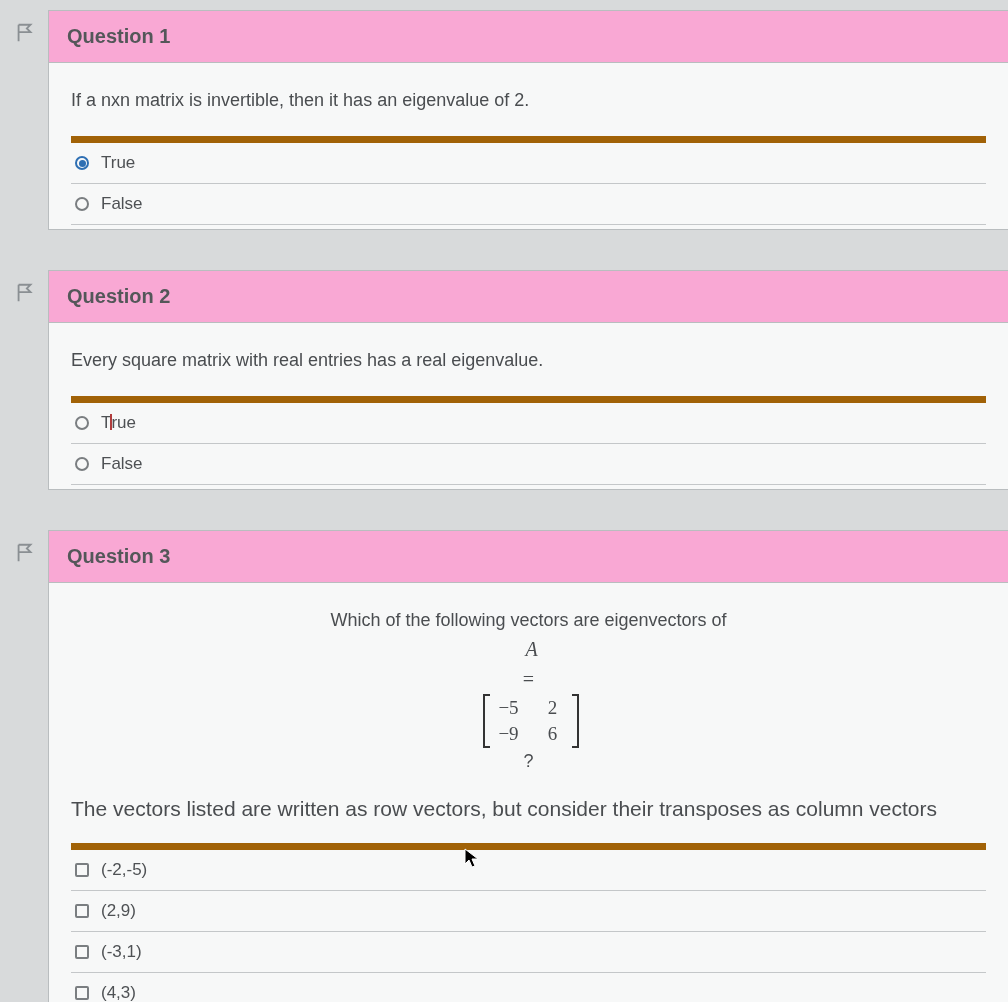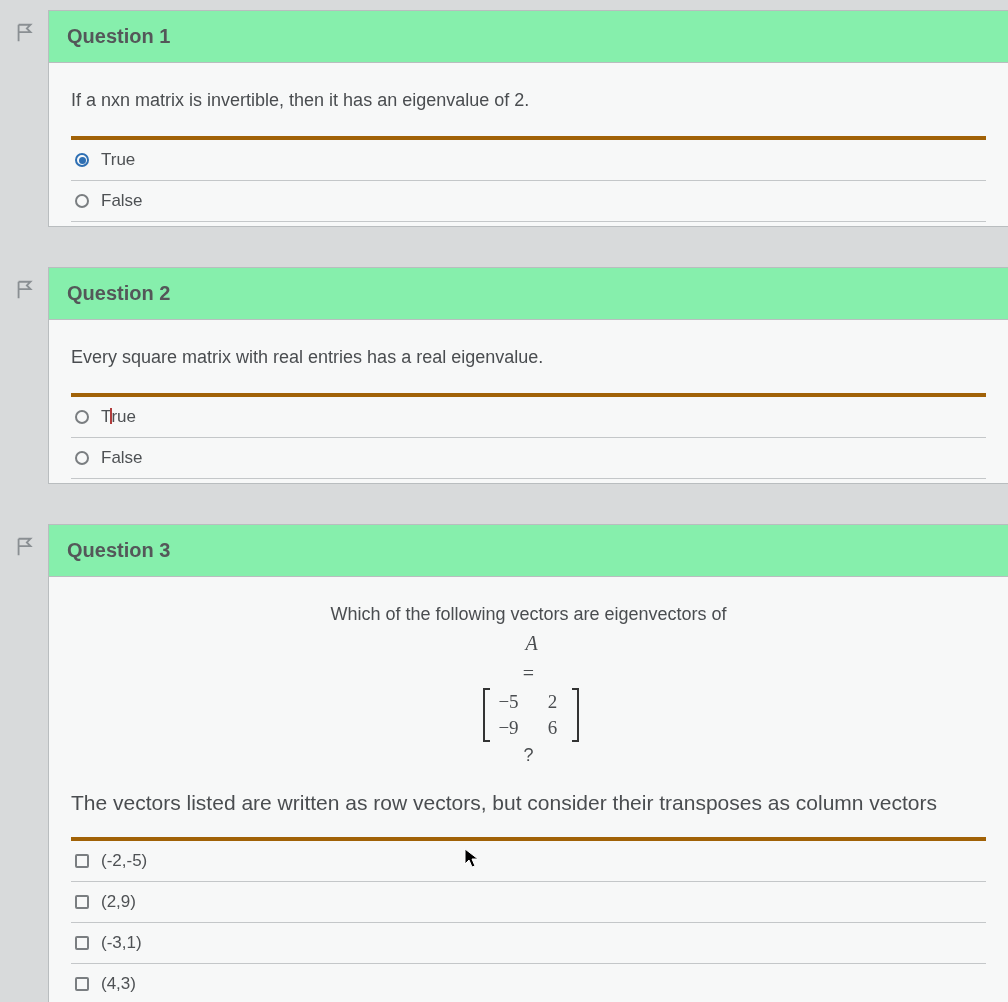--- a/index.html
+++ b/index.html
@@ -28,21 +28,21 @@
     color:#8a8f93;
   }
   .flag-icon svg { width: 22px; height: 22px; }
   .question-panel {
     flex: 1;
     background: #f7f8f8;
     border: 1px solid #b9bdbf;
     border-right: none;
   }
   .question-header {
-    background: #86efac;
+    background: #f9a8d4;
     border-bottom: 1px solid #b9bdbf;
     padding: 14px 18px;
     font-size: 20px;
     font-weight: 600;
     color: #545759;
   }
   .question-body {
     padding: 24px 22px 4px 22px;
   }
   .prompt {
@@ -51,21 +51,21 @@
     margin-bottom: 22px;
     line-height: 1.5;
   }
   .sub-prompt {
     font-size: 21px;
     color: #4a4d50;
     margin-bottom: 22px;
     margin-top: 14px;
   }
   .options {
-    border-top: 4px solid #a16207;
+    border-top: 7px solid #a16207;
   }
   .option-row {
     display: flex;
     align-items: center;
     padding: 10px 4px;
     border-bottom: 1px solid #c4c7c9;
     font-size: 17px;
     color: #4e5154;
   }
   .option-row:last-child { border-bottom: 1px solid #c4c7c9; }

